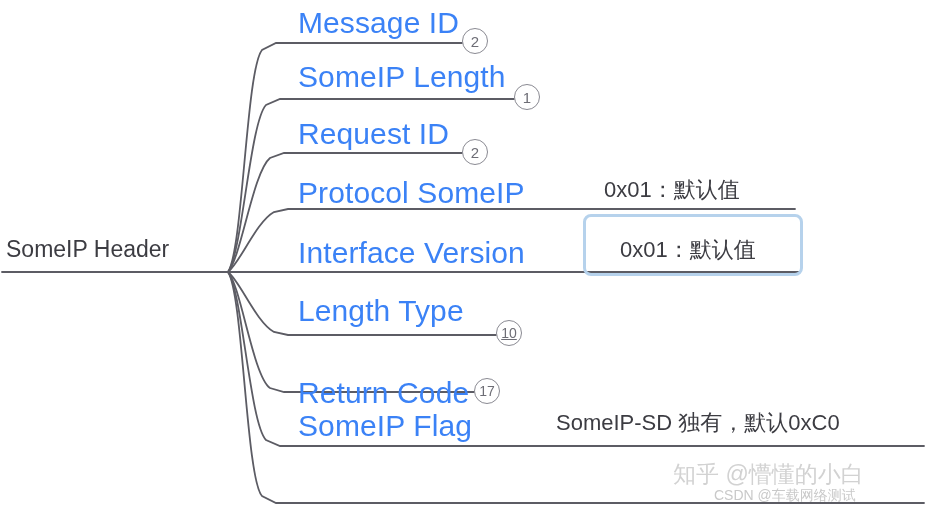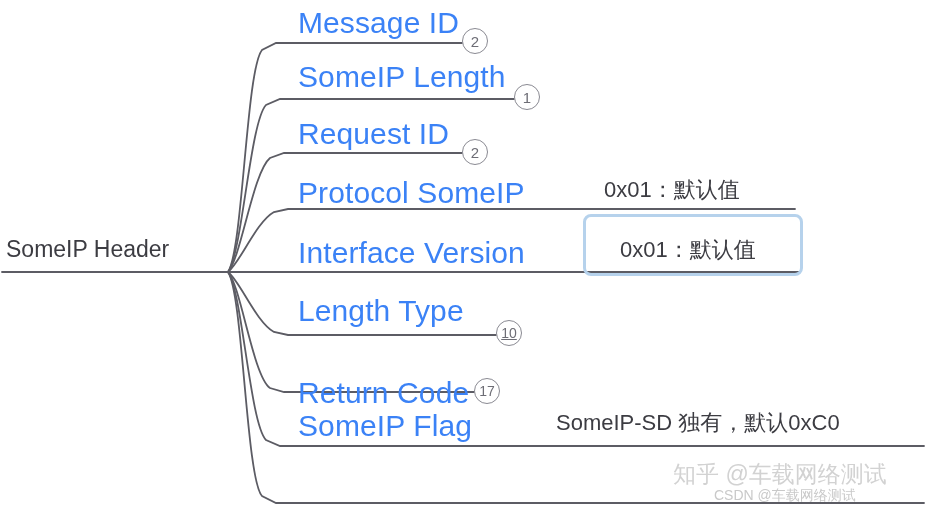--- a/index.html
+++ b/index.html
@@ -144,16 +144,16 @@
   <div class="value-label" style="left:556px; top:412px;">SomeIP-SD 独有，默认0xC0</div>
 
   <div class="badge" style="left:462px; top:28px;">2</div>
   <div class="badge" style="left:514px; top:84px;">1</div>
   <div class="badge" style="left:462px; top:139px;">2</div>
   <div class="badge wide" style="left:496px; top:320px;text-decoration:underline;">10</div>
   <div class="badge wide" style="left:474px; top:378px;">17</div>
 
   <div id="highlight-box"></div>
 
-  <div class="watermark" id="wm-zhihu">知乎 @车载网络测试</div>
+  <div class="watermark" id="wm-zhihu">知乎 @懵懂的小白</div>
   <div class="watermark" id="wm-csdn">CSDN @车载网络测试</div>
 
 </div>
 
 </body></html>

